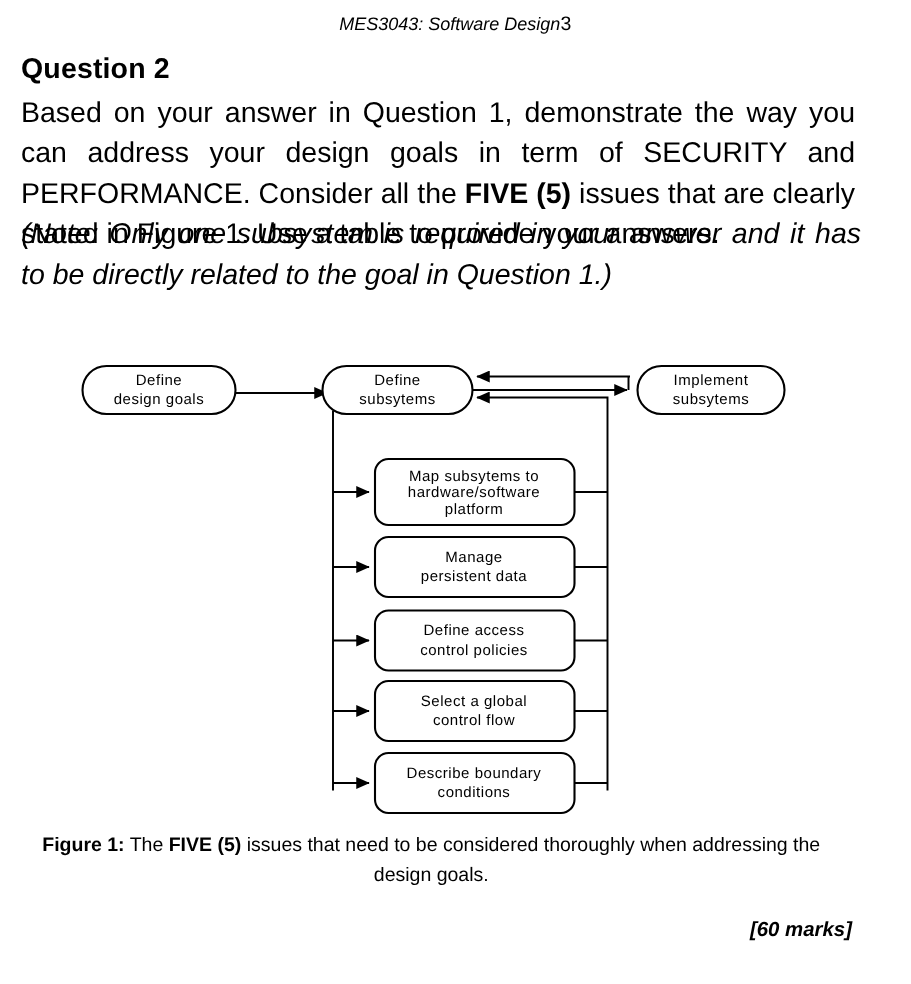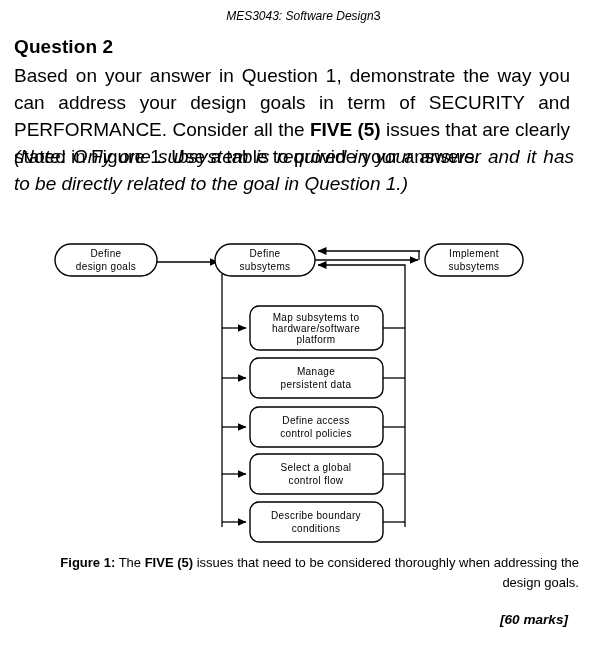--- a/index.html
+++ b/index.html
@@ -84,24 +84,24 @@
     font-size: 10px;
     fill: #000000;
     text-anchor: middle;
     dominant-baseline: middle;
     letter-spacing: 0.35px;
   }
 
   
   .figure-caption {
     position: absolute;
-    left: 52px;
+    left: 24px;
     top: 553px;
     width: 527px;
-    text-align: right;
+    text-align: center;
     font-size: 13px;
     line-height: 20px;
   }
   .figure-caption b { font-weight: bold; }
 
   
   .marks {
     position: absolute;
     left: 14px;
     top: 612px;

